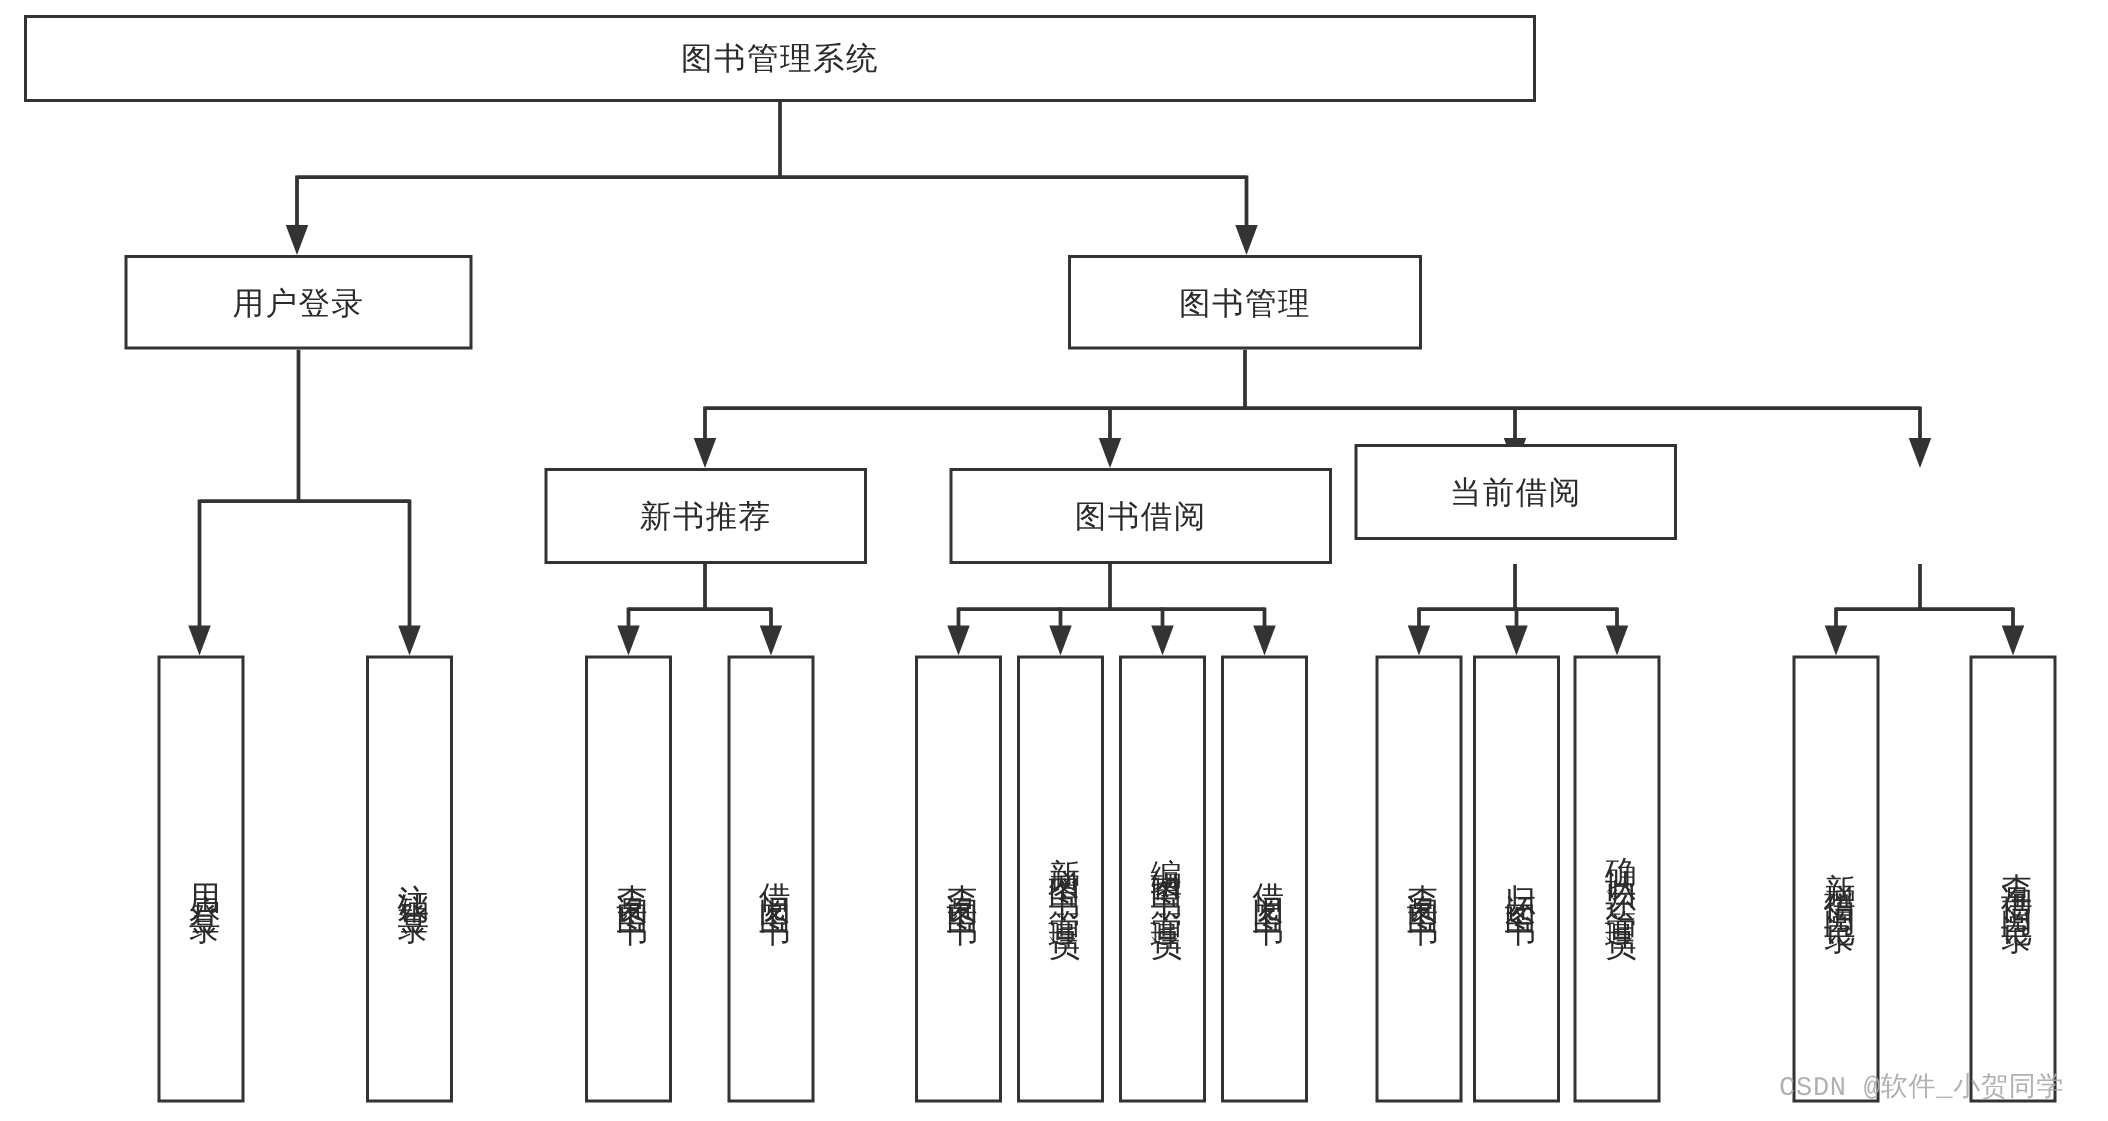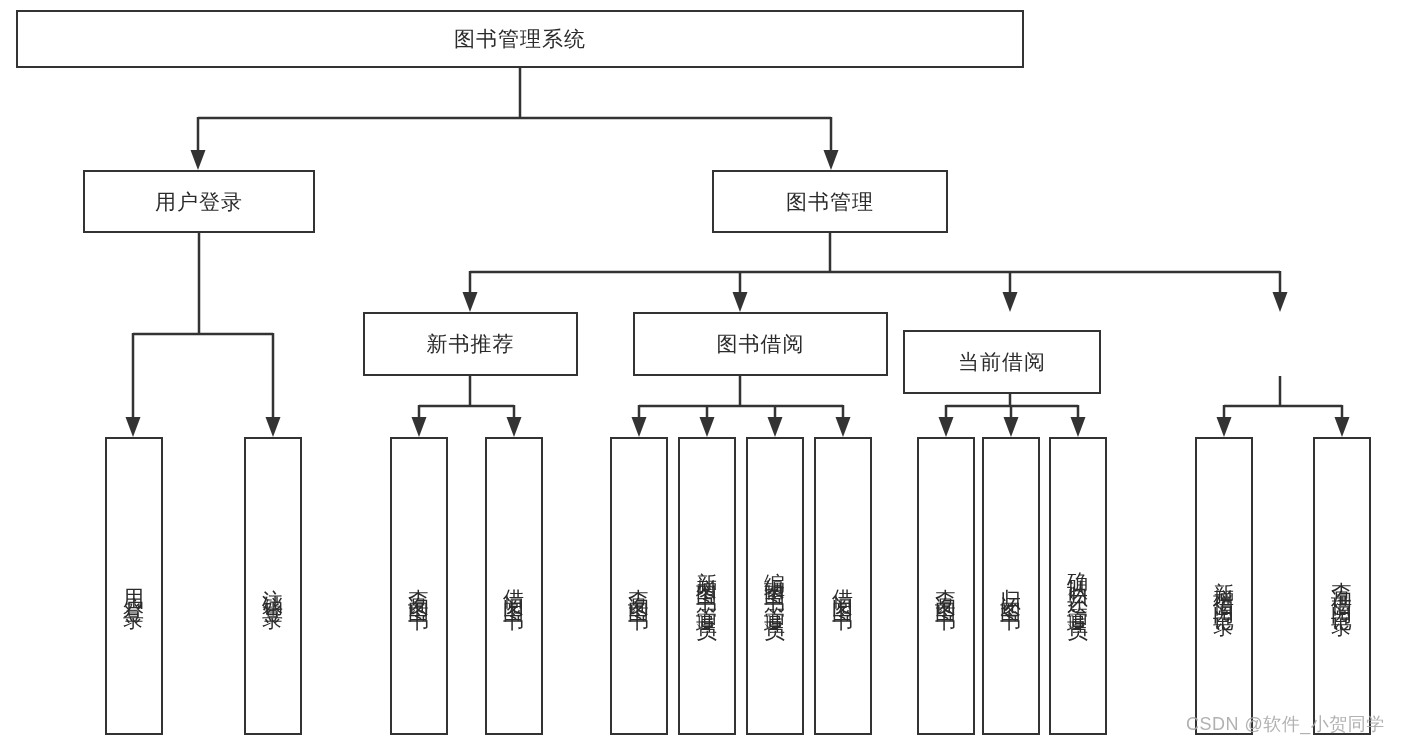--- a/index.html
+++ b/index.html
@@ -1,21 +1,21 @@
 <!DOCTYPE html>
 <html><head>
 <meta charset="utf-8">
 <style>
   html, body { margin: 0; padding: 0; background: #ffffff; }
   #stage {
     position: relative;
     width: 1405px;
     height: 747px;
     background: #ffffff;
-    font-family: Liberation Sans, sans-serif;
+    font-family: Liberation Mono, monospace;
     overflow: hidden;
   }
   #connectors {
     position: absolute;
     left: 0; top: 0;
     width: 1405px; height: 747px;
     z-index: 1;
   }
   .node {
     position: absolute;
@@ -88,21 +88,21 @@
       M1334.5 417 L1349.5 417 L1342 437 Z"></path>
   </svg>
 
   <div class="node" style="left:16px; top:10px; width:1008px; height:58px;">图书管理系统</div>
 
   <div class="node" style="left:83px; top:170px; width:232px; height:63px;">用户登录</div>
   <div class="node" style="left:363px; top:312px; width:215px; height:64px;">新书推荐</div>
 
   <div class="node" style="left:712px; top:170px; width:236px; height:63px;">图书管理</div>
   <div class="node" style="left:633px; top:312px; width:255px; height:64px;">图书借阅</div>
-  <div class="node" style="left:903px; top:330px; width:198px; height:64px;">当前借阅</div>
+  <div class="node" style="left:903px; top:296px; width:215px; height:64px;">当前借阅</div>
 
   <div class="node leaf" style="left:105px; top:437px; width:58px; height:298px;">用户登录</div>
   <div class="node leaf" style="left:244px; top:437px; width:58px; height:298px;">注销登录</div>
 
   <div class="node leaf" style="left:390px; top:437px; width:58px; height:298px;">查询图书</div>
   <div class="node leaf" style="left:485px; top:437px; width:58px; height:298px;">借阅图书</div>
 
   <div class="node leaf" style="left:610px; top:437px; width:58px; height:298px;">查询图书</div>
   <div class="node leaf" style="left:678px; top:437px; width:58px; height:298px;">新增图书（管理员）</div>
   <div class="node leaf" style="left:746px; top:437px; width:58px; height:298px;">编辑图书（管理员）</div>

